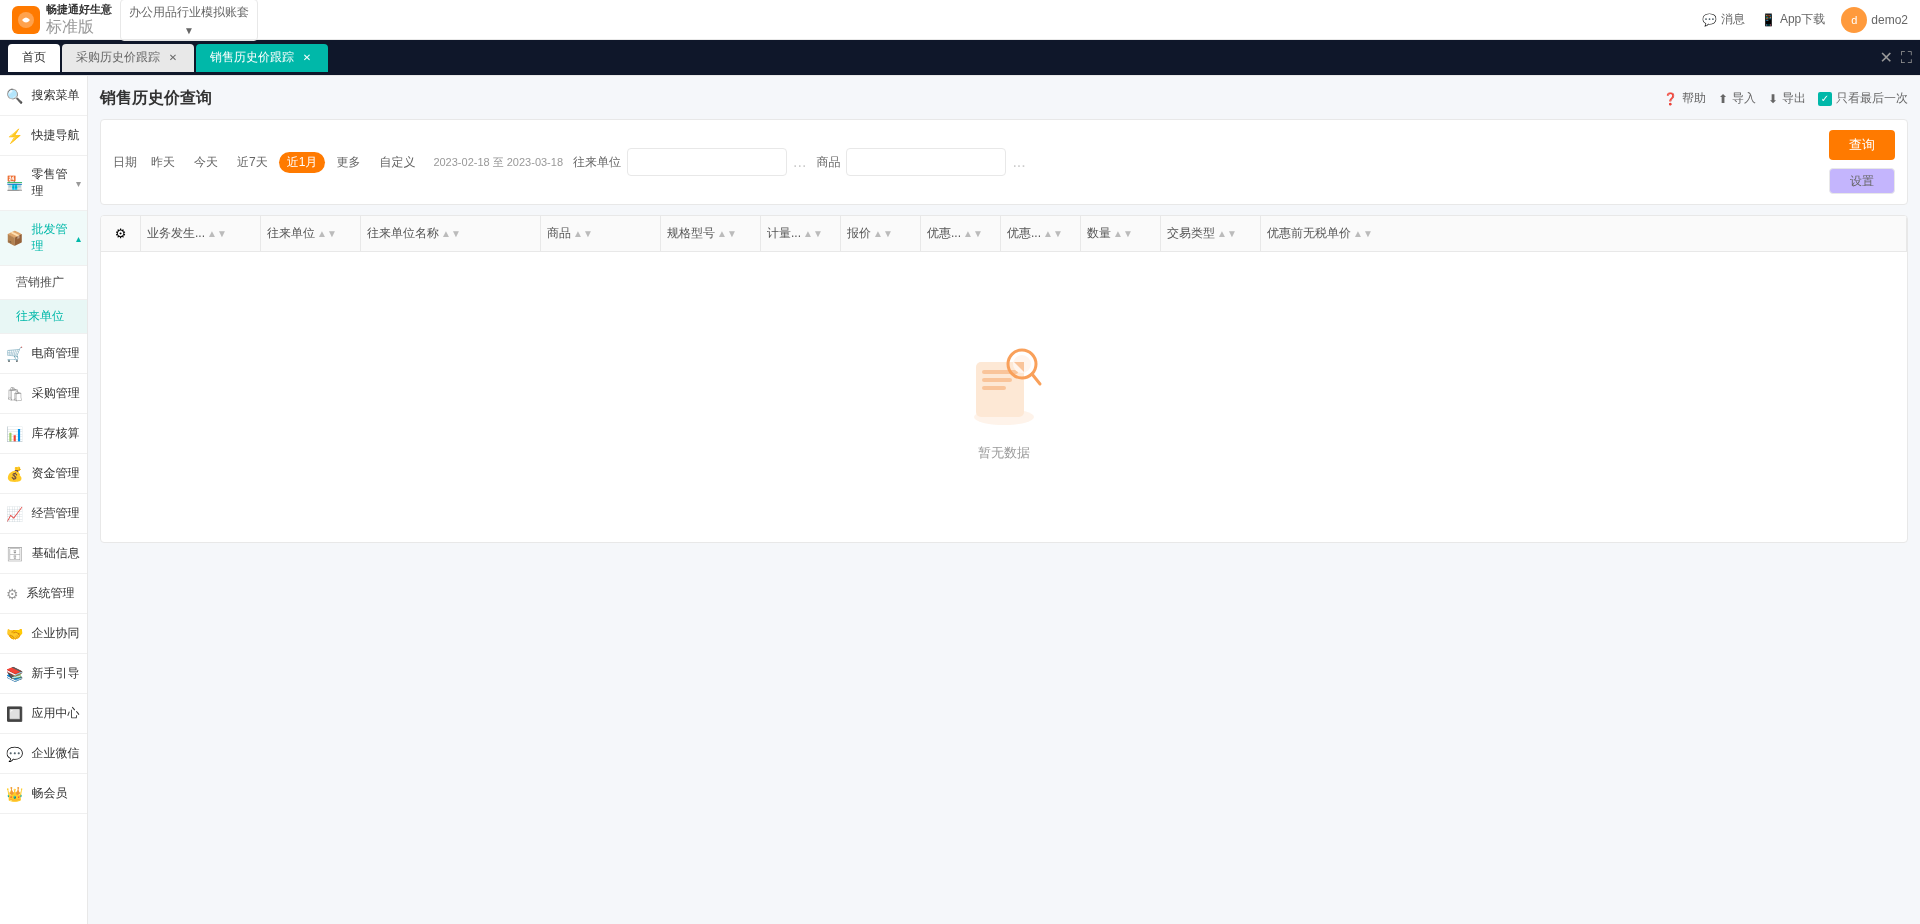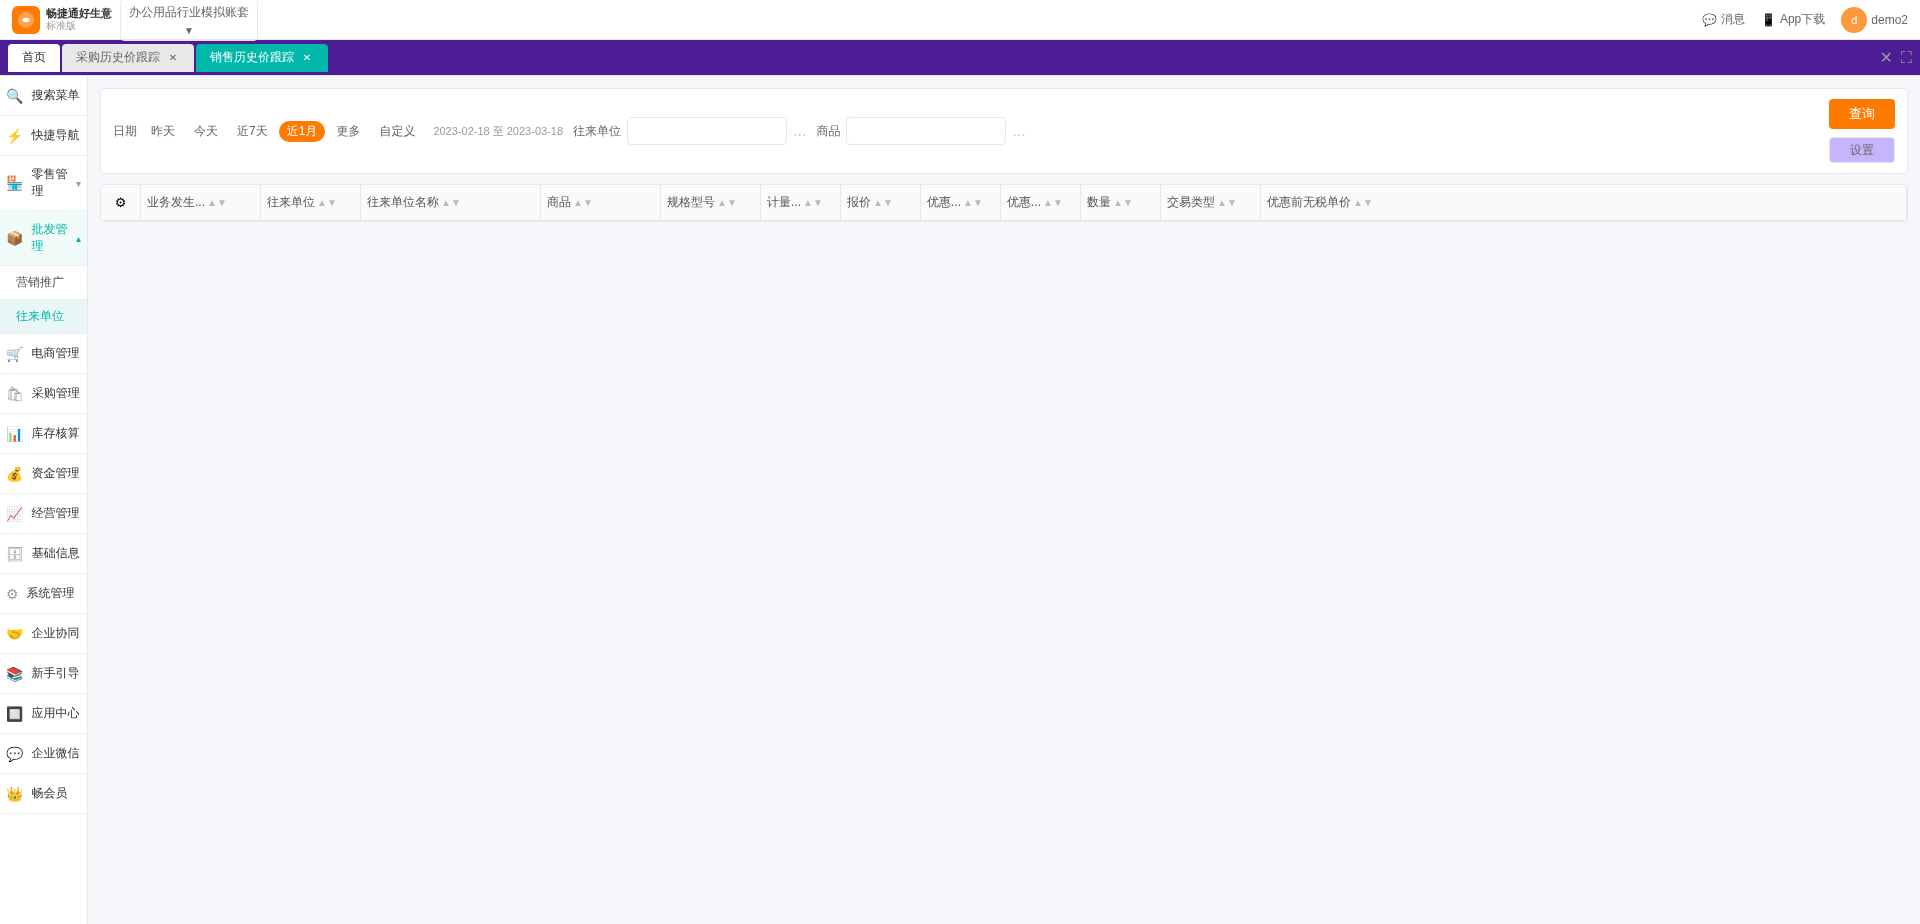--- a/index.html
+++ b/index.html
@@ -35,21 +35,21 @@
       display: flex;
       align-items: center;
       justify-content: center;
     }
     .logo-text-area {
       display: flex;
       flex-direction: column;
       line-height: 1.2;
     }
     .logo-title { font-size: 11px; color: #333; font-weight: bold; }
-    .logo-subtitle { font-size: 10px; color: #999; }
+    .logo-subtitle { font-size: 16px; color: #999; }
     .dropdown-selector {
       display: flex;
       align-items: center;
       gap: 4px;
       padding: 4px 8px;
       border: 1px solid #e8e8e8;
       border-radius: 4px;
       cursor: pointer;
       color: #666;
       font-size: 12px;
@@ -76,21 +76,21 @@
       display: flex;
       align-items: center;
       justify-content: center;
       color: #fff;
       font-size: 11px;
     }
 
     
     .tab-bar {
       height: 36px;
-      background: #4c1d95;
+      background: #0f172a;
       display: flex;
       align-items: center;
       border-bottom: 1px solid #e8e8e8;
       padding: 0 8px;
       gap: 2px;
     }
     .tab-item {
       height: 28px;
       padding: 0 14px;
       display: flex;
@@ -503,20 +503,41 @@
     </div>
     <div class="sidebar-item">
       <span style="font-size:14px; color:#999;">👑</span>
       <span class="sidebar-item-label">畅会员</span>
     </div>
   </div>
 
   <div class="content-area">
     <div class="page-wrapper">
 
+      <div class="page-title-bar">
+        <span class="page-title">销售历史价查询</span>
+        <div class="page-title-actions">
+          <div class="action-link">
+            <span>❓</span>
+            <span>帮助</span>
+          </div>
+          <div class="action-link">
+            <span>⬆</span>
+            <span>导入</span>
+          </div>
+          <div class="action-link">
+            <span>⬇</span>
+            <span>导出</span>
+          </div>
+          <label class="checkbox-label">
+            <div class="checkbox-teal">✓</div>
+            <span>只看最后一次</span>
+          </label>
+        </div>
+      </div>
 
       <div class="filter-bar">
         <div class="filter-group">
           <span class="filter-label">日期</span>
           <div class="date-pills">
             <span class="date-pill">昨天</span>
             <span class="date-pill">今天</span>
             <span class="date-pill">近7天</span>
             <span class="date-pill active">近1月</span>
             <span class="date-pill">更多</span>
@@ -591,17 +612,36 @@
           <div class="th-col col-trade">
             <span>交易类型</span>
             <span class="sort-icon">▲▼</span>
           </div>
           <div class="th-col col-notax">
             <span>优惠前无税单价</span>
             <span class="sort-icon">▲▼</span>
           </div>
         </div>
 
+        <div class="empty-state">
+          <div class="empty-icon-area">
+            <svg width="100" height="100" viewBox="0 0 100 100" xmlns="http://www.w3.org/2000/svg">
+
+              <ellipse cx="50" cy="85" rx="30" ry="8" fill="#fde8d5" opacity="0.5"></ellipse>
+              <rect x="22" y="30" width="48" height="55" rx="5" fill="#fde8d5"></rect>
+              <rect x="28" y="38" width="36" height="4" rx="2" fill="#f9c49a"></rect>
+              <rect x="28" y="46" width="30" height="4" rx="2" fill="#f9c49a"></rect>
+              <rect x="28" y="54" width="24" height="4" rx="2" fill="#f9c49a"></rect>
+
+              <circle cx="68" cy="32" r="14" fill="none" stroke="#f9a05a" stroke-width="3"></circle>
+              <circle cx="68" cy="32" r="9" fill="#fff5ee"></circle>
+              <line x1="78" y1="42" x2="86" y2="52" stroke="#f9a05a" stroke-width="3" stroke-linecap="round"></line>
+
+              <path d="M60 30 L70 30 L70 40 Z" fill="#f9c49a"></path>
+            </svg>
+          </div>
+          <span>暂无数据</span>
+        </div>
       </div>
 
     </div>
   </div>
 </div>
 
 </body></html>

